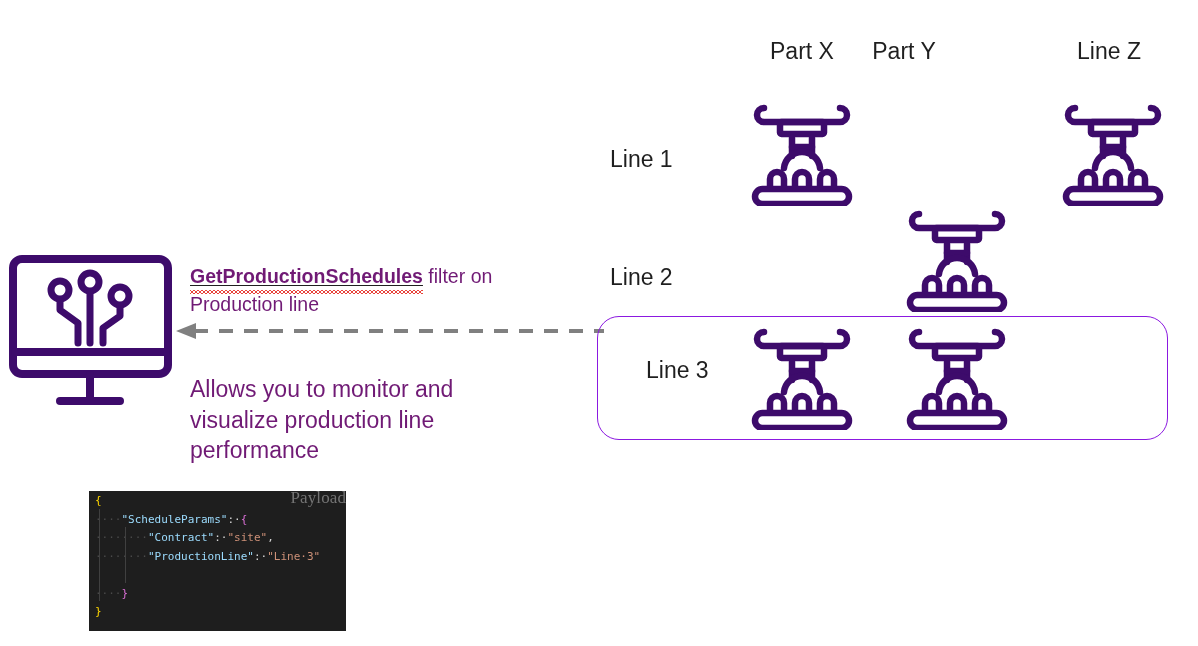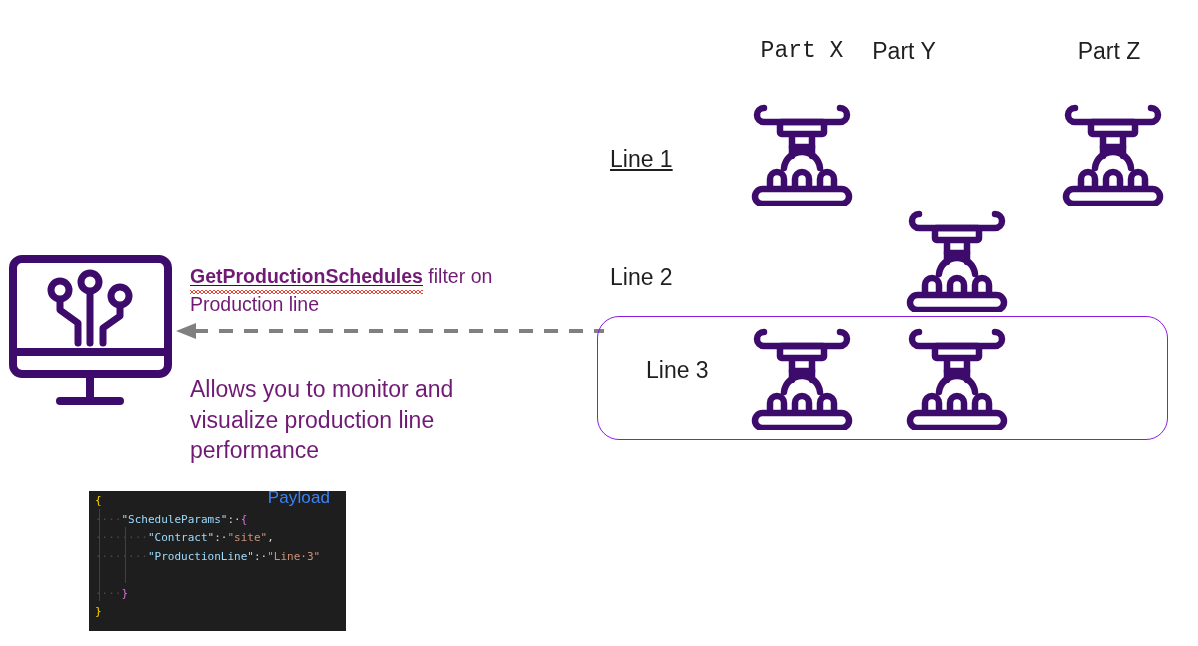--- a/index.html
+++ b/index.html
@@ -66,23 +66,23 @@
   
   .payload{
     position:absolute;left:89px;top:491px;width:257px;height:140px;
     background:#1e1e1e;
     font-family:"DejaVu Sans Mono", monospace;
     font-size:11px;
     line-height:18.5px;
     overflow:hidden;
   }
   .payload-title{
-    position:absolute;right:16px;top:-2px;
-    color:#3b82f6;
-    font-family:Liberation Sans, sans-serif;
+    position:absolute;right:0px;top:-2px;
+    color:#737373;
+    font-family:Liberation Serif, serif;
     font-size:17px;
     letter-spacing:.1px;
   }
   .code{position:absolute;left:6px;top:1px;white-space:pre;}
   .code .ln{display:block;height:18.5px;white-space:pre;}
   .br1{color:#ffd700;}
   .br2{color:#da70d6;}
   .key{color:#9cdcfe;}
   .pun{color:#d4d4d4;}
   .str{color:#ce9178;}
@@ -128,25 +128,25 @@
     <svg viewBox="0 0 432 22" width="432" height="22">
       <line x1="22" y1="11" x2="432" y2="11" stroke="#808080" stroke-width="4" stroke-dasharray="14 11"></line>
       <polygon points="4,11 24,3 24,19" fill="#808080"></polygon>
     </svg>
   </div>
 
   <div class="matrix">
 
     <div class="highlight-box"></div>
 
-    <div class="col-head" style="left:722px;font-family:Liberation Mono, monospace;">Part X</div>
+    <div class="col-head" style="left:722px;">Part X</div>
     <div class="col-head" style="left:824px;">Part Y</div>
-    <div class="col-head" style="left:1029px;">Part Z</div>
-
-    <div class="row-label" style="top:146px;text-decoration:underline;">Line 1</div>
+    <div class="col-head" style="left:1029px;">Line Z</div>
+
+    <div class="row-label" style="top:146px;">Line 1</div>
     <div class="row-label" style="top:264px;">Line 2</div>
     <div class="row-label" style="top:357px;margin-left:36px;">Line 3</div>
 
     <div class="machine" style="left:746px;top:94px;">
 <svg viewBox="0 0 112 112" width="112" height="112">
   <g fill="none" stroke="#3D0B6B" stroke-width="6.5" stroke-linecap="round" stroke-linejoin="round">
 
     <path d="M18 14 a7 7 0 0 0 0 14 L94 28 a7 7 0 0 0 0 -14"></path>
 
     <rect x="34" y="28" width="44" height="12" rx="1.5"></rect>

